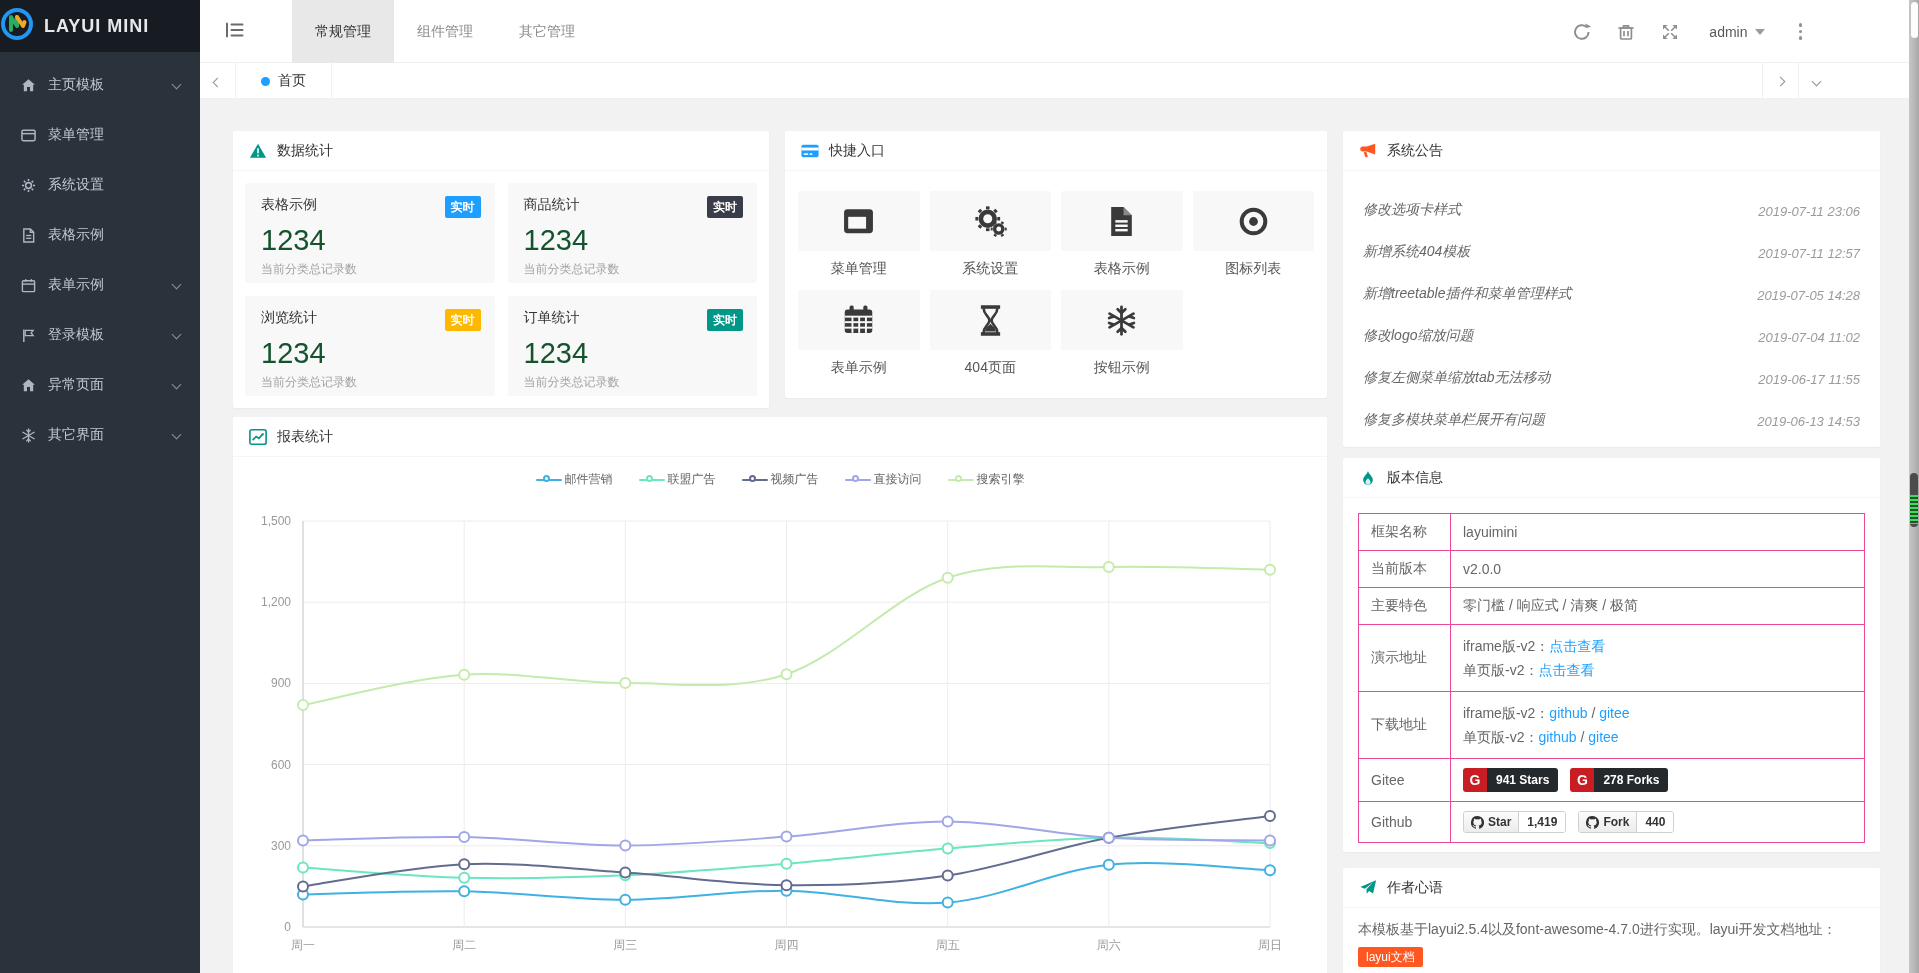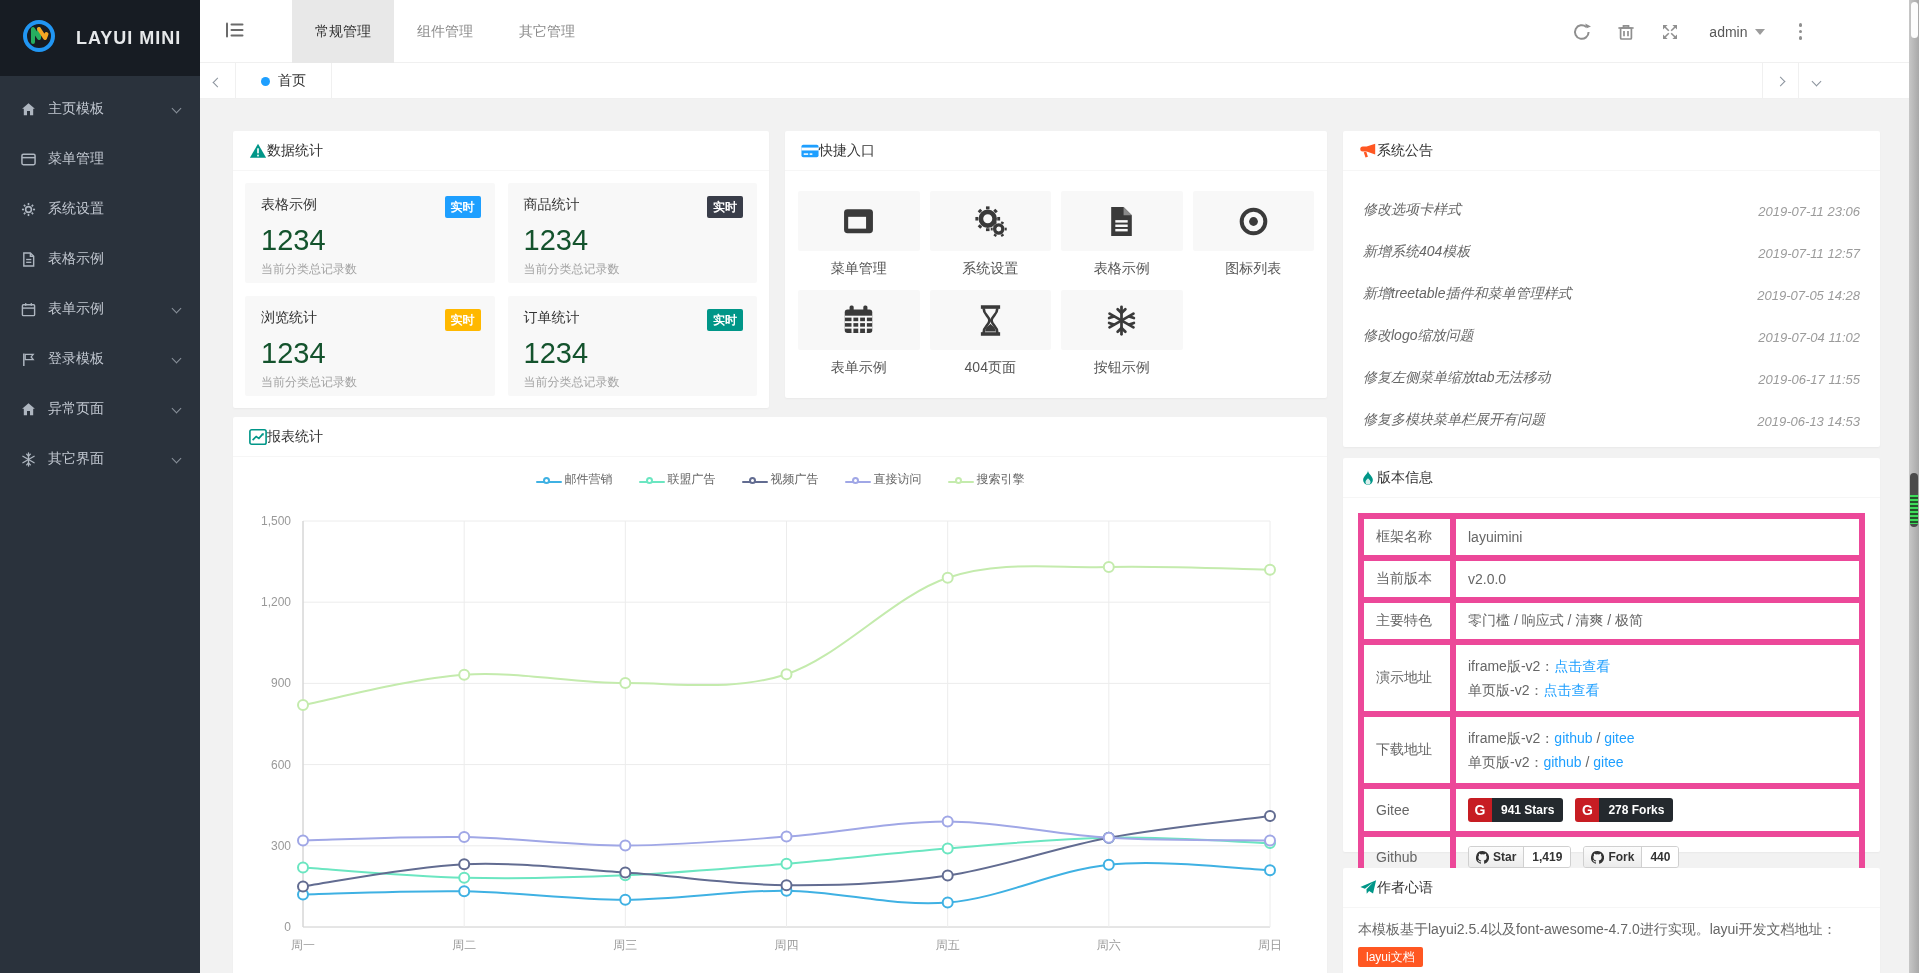--- a/index.html
+++ b/index.html
@@ -1,21 +1,21 @@
 <!DOCTYPE html>
 <html><head>
 <meta charset="utf-8">
 <style>
   * { margin:0; padding:0; box-sizing:border-box; }
   body { font-family:"Liberation Sans","DejaVu Sans",sans-serif; background:#fff; }
   #app { position:relative; width:1919px; height:973px; overflow:hidden; background:#f2f2f2; }
 
   
   #sidebar { position:absolute; left:0; top:0; width:200px; height:973px; background:#2a323c; z-index:5; }
-  #logo { height:76px; background:#171c23; display:flex; align-items:center; padding-left:22px; gap:20px; }
+  #logo { height:52px; background:#171c23; display:flex; align-items:center; gap:10px; }
   #logo-text { color:#e6e8ea; font-size:18px; font-weight:bold; letter-spacing:1px; }
   .menu-item { height:50px; display:flex; align-items:center; padding:0 18px 0 21px; color:#c2c8d1; font-size:14px; cursor:pointer; position:relative; }
   .menu-item .mi-icon { width:18px; height:16px; margin-right:9px; color:#aeb6c0; display:inline-flex; align-items:center; }
   .menu-item .mi-icon svg { width:15px; height:15px; }
   .chev { display:inline-block; width:7px; height:7px; border-right:1.6px solid #8a929c; border-bottom:1.6px solid #8a929c; }
   .chev-down { transform:rotate(45deg); }
   .chev-left { transform:rotate(135deg); margin-top:2px; }
   .chev-right { transform:rotate(-45deg); }
   .menu-item .mi-arrow { position:absolute; right:20px; top:21px; }
 
@@ -39,21 +39,21 @@
   .tb-cell { position:absolute; top:0; width:36px; height:36px; display:flex; align-items:center; justify-content:center; cursor:pointer; }
   #tb-back { left:0; border-right:1px solid #f0f0f0; }
   #tb-home { position:absolute; left:36px; top:0; width:96px; height:36px; border-right:1px solid #f0f0f0; display:flex; align-items:center; justify-content:center; gap:8px; font-size:14px; color:#333; cursor:pointer; }
   #tb-dot { width:9px; height:9px; border-radius:50%; background:#1E9FFF; }
   #tb-next { right:121px; border-left:1px solid #f0f0f0; }
   #tb-drop { right:85px; border-left:1px solid #f0f0f0; }
 
   
   #content { position:absolute; left:200px; top:99px; width:1719px; height:874px; overflow:hidden; background:#f2f2f2; }
   .card { position:absolute; background:#fff; border-radius:2px; box-shadow:0 1px 2px rgba(0,0,0,.04); }
-  .card-head { height:40px; display:flex; align-items:center; padding:0 16px; border-bottom:1px solid #f6f6f6; }
+  .card-head { height:40px; display:flex; align-items:center; gap:10px; padding:0 16px; border-bottom:1px solid #f6f6f6; }
   .card-head .ch-icon { width:18px; height:18px; display:inline-flex; }
   .card-head .ch-icon svg { width:18px; height:18px; }
   .card-title { font-size:14px; color:#333; }
 
   #card-stats  { left:33px;   top:32px;  width:536px;  height:277px; }
   #card-quick  { left:585px;  top:32px;  width:542px;  height:267px; }
   #card-notice { left:1143px; top:32px;  width:537px;  height:316px; }
   #card-chart  { left:33px;   top:318px; width:1094px; height:590px; }
   #card-version{ left:1143px; top:359px; width:537px;  height:394px; }
   #card-author { left:1143px; top:769px; width:537px;  height:160px; }
@@ -74,30 +74,30 @@
   .quick-label { margin-top:9px; font-size:14px; color:#555; }
 
   
   #notice-list { padding:6px 0; }
   .notice-row { height:42px; display:flex; align-items:flex-end; justify-content:space-between; padding:0 20px;font-style:italic; }
   .notice-text { font-size:14px; color:#666; }
   .notice-time { font-size:13px; color:#9b9b9b; }
 
   
   #chart-legend { display:flex; justify-content:center; gap:26px; margin-top:14px; }
-  .lg-item { display:flex; align-items:flex-end; gap:3px; cursor:pointer; }
+  .lg-item { display:flex; align-items:center; gap:3px; cursor:pointer; }
   .lg-mark { position:relative; width:26px; height:12px; }
   .lg-line { position:absolute; left:0; right:0; top:5px; height:2px; border-radius:1px; }
   .lg-dot { position:absolute; left:7px; top:1px; width:7px; height:7px; border:2px solid; border-radius:50%; background:#fff; }
   .lg-label { font-size:12px; color:#666; }
   #chart-svg-wrap { margin-top:6px; }
 
   
   #version-table { width:507px; margin:15px; border-collapse:collapse; }
-  #version-table td { border:6px solid #ec4899; font-size:14px; color:#666; padding:9px 12px; vertical-align:middle; }
+  #version-table td { border:1px solid #ec4899; font-size:14px; color:#666; padding:9px 12px; vertical-align:middle; }
   #version-table td.vlabel { width:92px; }
   .vline { line-height:24px; }
   .vlink { color:#1E9FFF; text-decoration:none; cursor:pointer; }
   .gitee-badge { display:inline-flex; height:24px; border-radius:3px; overflow:hidden; margin-right:12px; cursor:pointer; vertical-align:middle; }
   .gitee-g { width:24px; background:#c71d23; color:#fff; font-weight:bold; font-size:14px; display:flex; align-items:center; justify-content:center; }
   .gitee-txt { background:#24292e; color:#fff; font-size:12px; font-weight:bold; display:flex; align-items:center; padding:0 9px; }
   .gh-btn { display:inline-flex; height:22px; border:1px solid #d0d0d0; border-radius:3px; overflow:hidden; margin-right:12px; cursor:pointer; vertical-align:middle; }
   .gh-main { display:flex; align-items:center; gap:4px; padding:0 7px; background:linear-gradient(#fcfcfc,#ececec); font-size:12px; font-weight:bold; color:#333; }
   .gh-main svg { width:13px; height:13px; fill:#333; }
   .gh-count { display:flex; align-items:center; padding:0 8px; background:#fff; border-left:1px solid #d0d0d0; font-size:12px; font-weight:bold; color:#333; }

